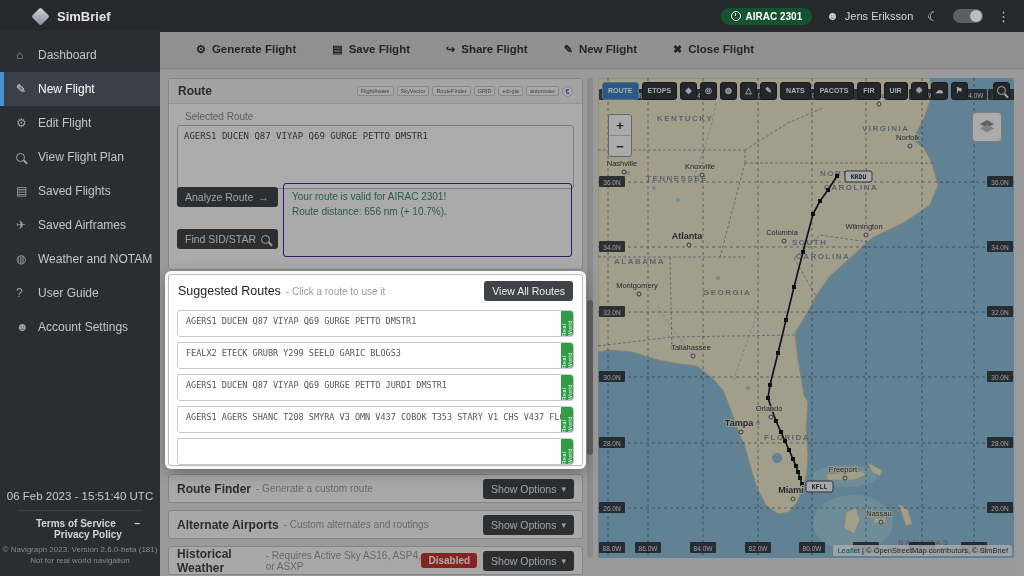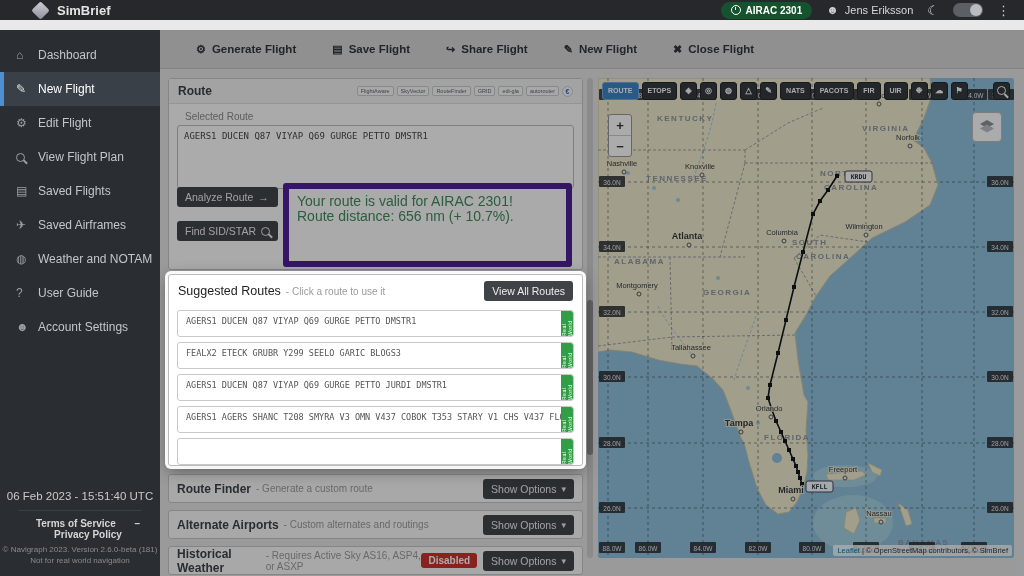--- a/index.html
+++ b/index.html
@@ -1,19 +1,19 @@
 <!DOCTYPE html>
 <html><head>
 <meta charset="utf-8">
 <style>
   html,body{margin:0;padding:0;}
   body{width:1024px;height:576px;overflow:hidden;position:relative;
        font-family:"Liberation Sans",sans-serif;background:#e9e9e9;-webkit-font-smoothing:antialiased;}
   
-  #navbar{position:absolute;left:0;top:0;right:0;height:20px;background:#26282c;z-index:6;
+  #navbar{position:absolute;left:0;top:0;right:0;height:32px;background:#26282c;z-index:6;
           display:flex;align-items:center;color:#dcdcdc;}
   .brand-logo{width:13px;height:13px;margin:0 10px 0 34px;background:linear-gradient(135deg,#cfcfd8,#8e8e9a);
           transform:rotate(45deg);border-radius:2px;}
   .brand-name{font-size:13px;font-weight:600;color:#e4e4e4;}
   #nav-right{margin-left:auto;display:flex;align-items:center;gap:14px;padding-right:14px;}
   .airac-pill{display:flex;align-items:center;gap:5px;background:#14532d;color:#fff;font-size:10px;
           font-weight:bold;padding:3px 10px;border-radius:11px;}
   .clockico{display:inline-block;width:8px;height:8px;border:1.2px solid #fff;border-radius:50%;position:relative;}
   .clockico::after{content:'';position:absolute;left:3px;top:1px;width:1px;height:3px;background:#fff;}
   .nav-user{display:flex;align-items:center;gap:6px;font-size:11px;color:#d8d8d8;}
@@ -51,23 +51,23 @@
   .logo-row{margin-left:auto;display:flex;gap:3px;align-items:center;}
   .logo-chip{font-size:5.5px;color:#566;border:1px solid #ccc;background:#fafafa;border-radius:2px;padding:1px 3px;}
   .logo-chip.round{border-radius:50%;color:#36c;font-size:7px;font-weight:bold;width:9px;height:9px;
        display:flex;align-items:center;justify-content:center;padding:0;}
   #route-panel{height:190px;margin-bottom:4px;position:relative;}
   .sel-label{font-size:10px;color:#8a8a8a;margin:7px 0 3px 16px;}
   .route-textarea{margin:0 8px;height:52px;border:1px solid #bbb;border-radius:3px;background:#fff;
        font-family:"DejaVu Sans Mono",monospace;font-size:9px;color:#444;padding:5px 6px;}
   .btn-dark{background:#3f4347;color:#ededed;font-size:10.5px;border-radius:3px;padding:4px 8px;
        display:inline-flex;align-items:center;gap:5px;cursor:pointer;white-space:nowrap;}
-  #analyze-row{position:absolute;left:8px;top:108px;display:flex;flex-direction:column;gap:14px;}
-  #valid-box{position:absolute;left:114px;top:104px;right:10px;height:62px;border:6px solid #4c1d95;
-       border-radius:3px;padding:5px 8px;font-size:14px;color:#3d8b57;line-height:15px;}
+  #analyze-row{position:absolute;left:8px;top:108px;display:flex;flex-direction:column;gap:22px;}
+  #valid-box{position:absolute;left:114px;top:104px;right:10px;height:62px;border:1px solid #4c1d95;
+       border-radius:3px;padding:5px 8px;font-size:10px;color:#3d8b57;line-height:15px;}
   
   #suggested-panel{height:190px;margin-bottom:8px;position:relative;z-index:5;background:#fff;
        border:1px solid #bbb;border-radius:3px;
        box-shadow:0 0 0 3px rgba(255,255,255,.95),0 4px 16px rgba(0,0,0,.45);}
   #sug-header{display:flex;align-items:center;padding:6px 9px 4px 9px;}
   #sug-title{font-size:12.5px;font-weight:normal;color:#222;}
   #sug-sub{font-size:10px;color:#9a9a9a;margin-left:5px;}
   #view-all-btn{margin-left:auto;}
   .route-row{position:relative;margin:5px 8px 0 8px;height:25px;border:1px solid #c9c9c9;border-radius:3px;
        background:#fff;overflow:hidden;cursor:pointer;}

